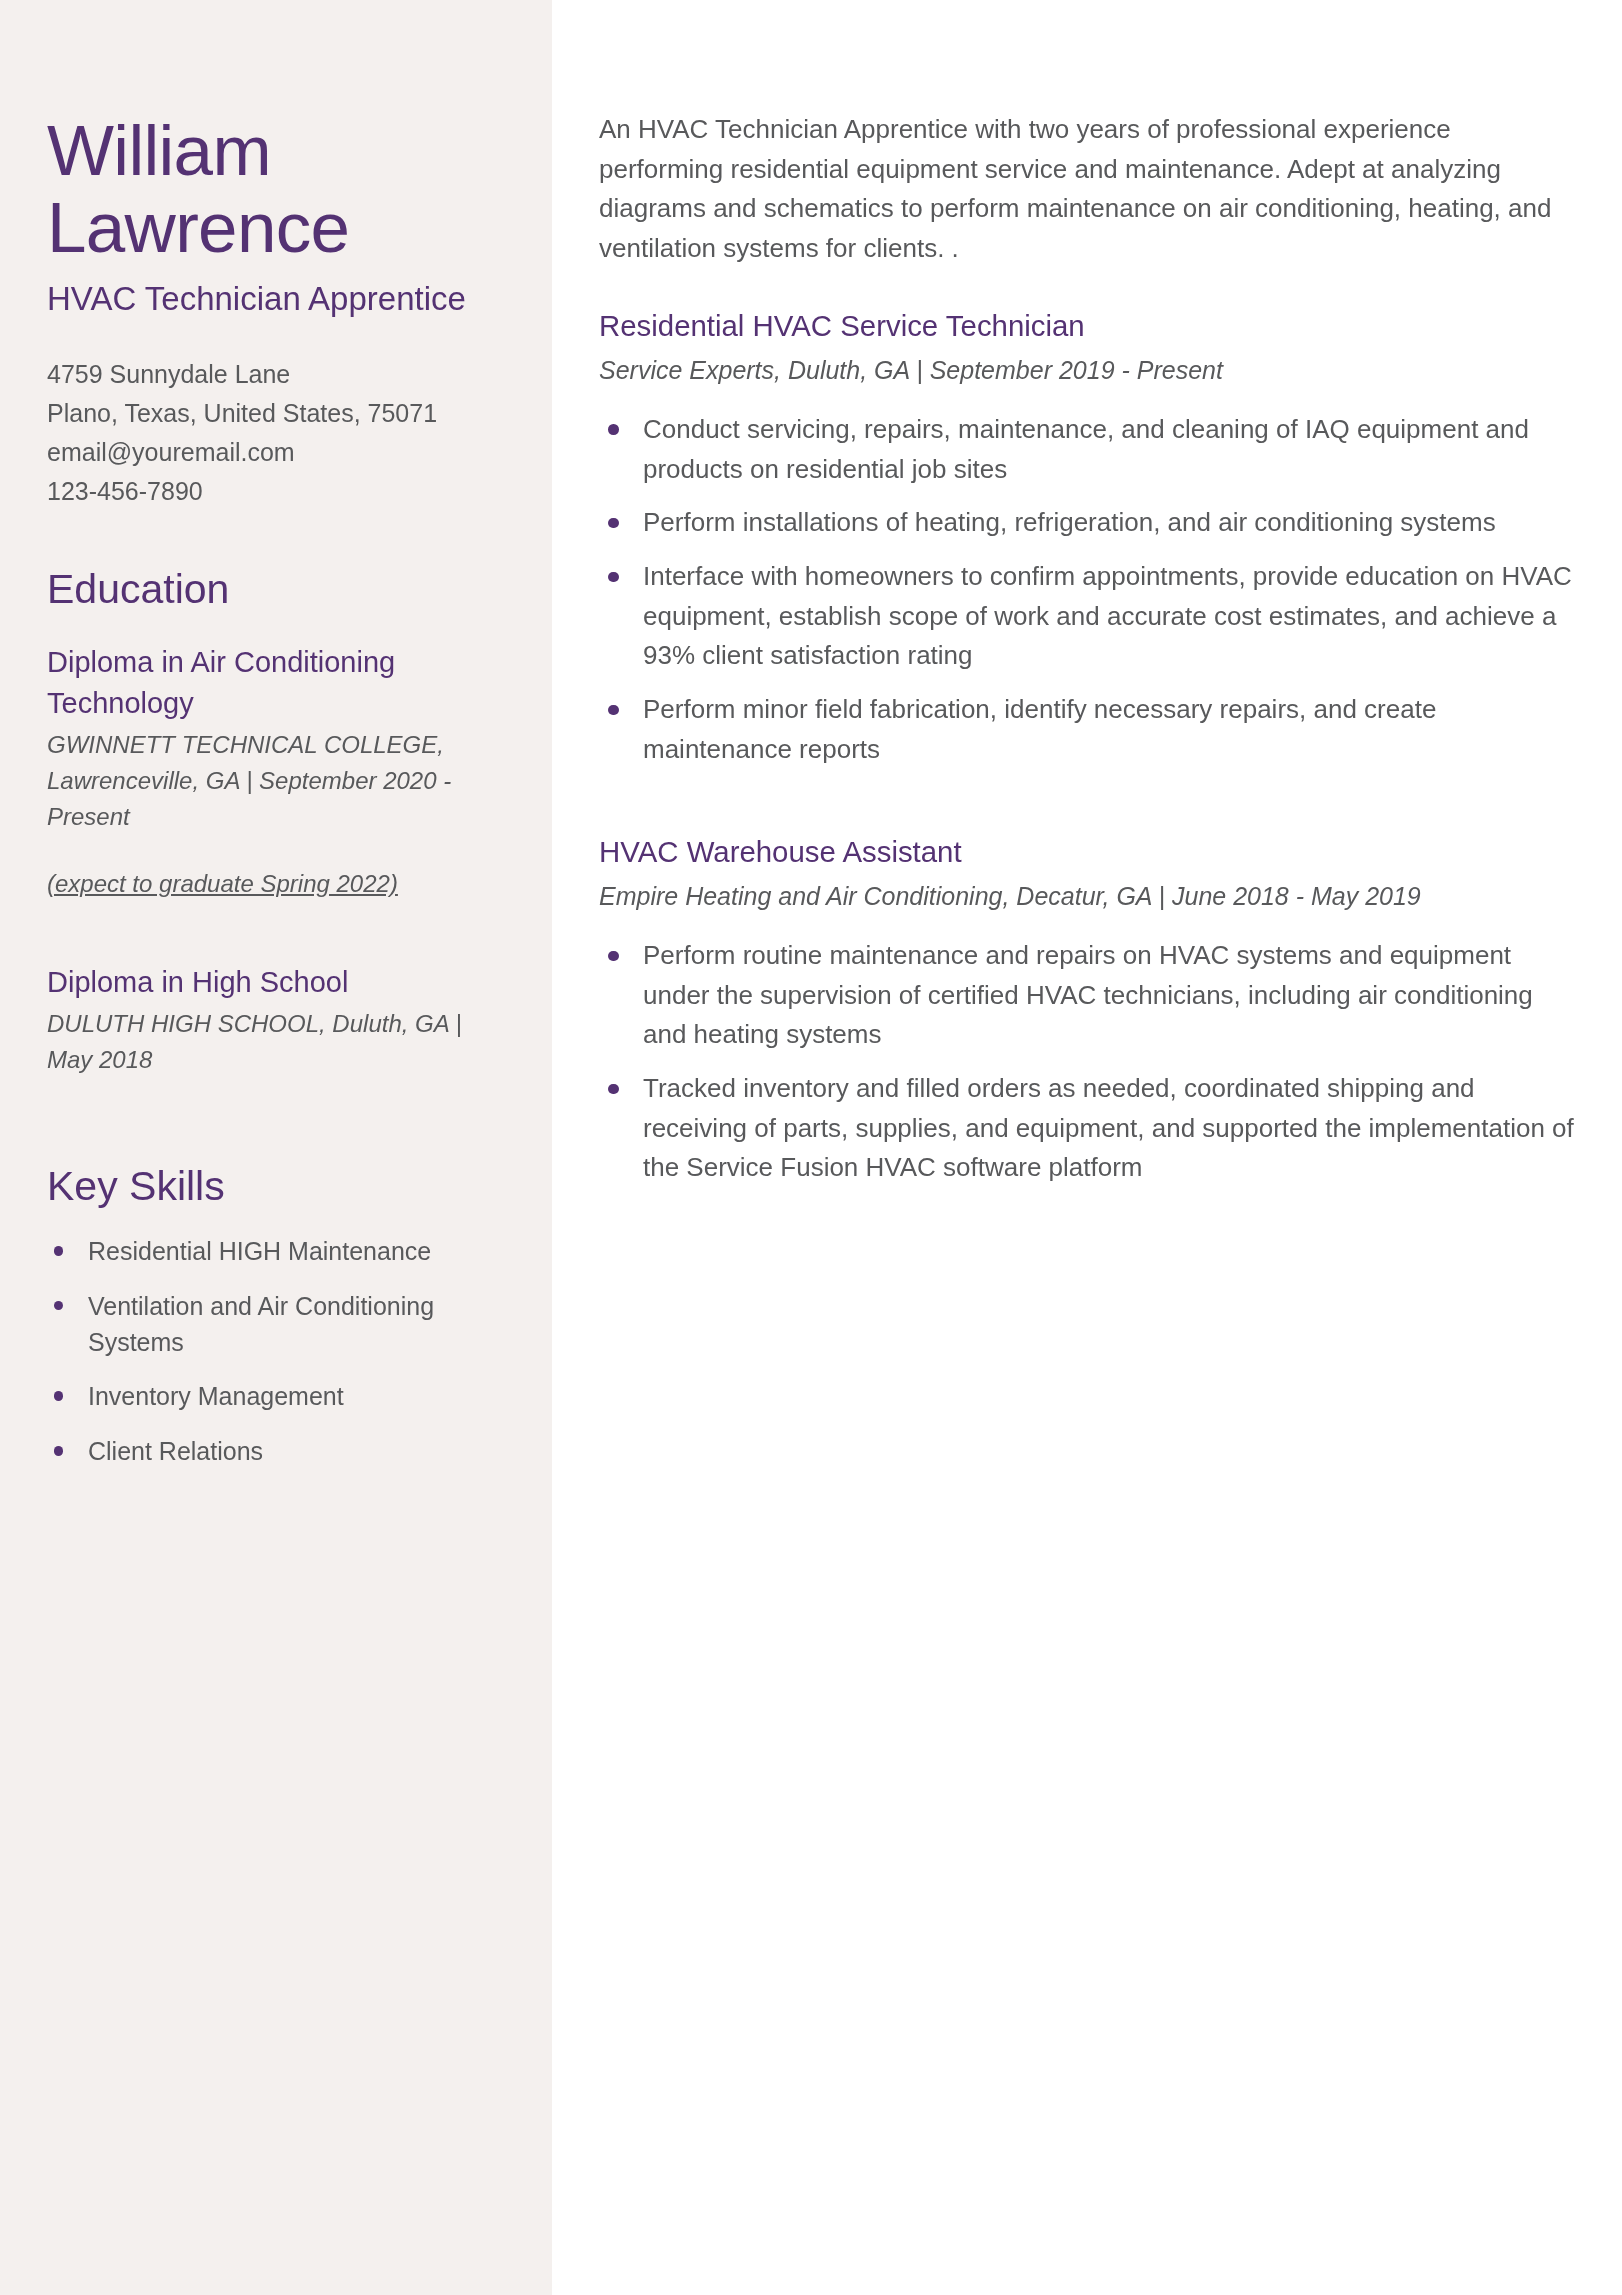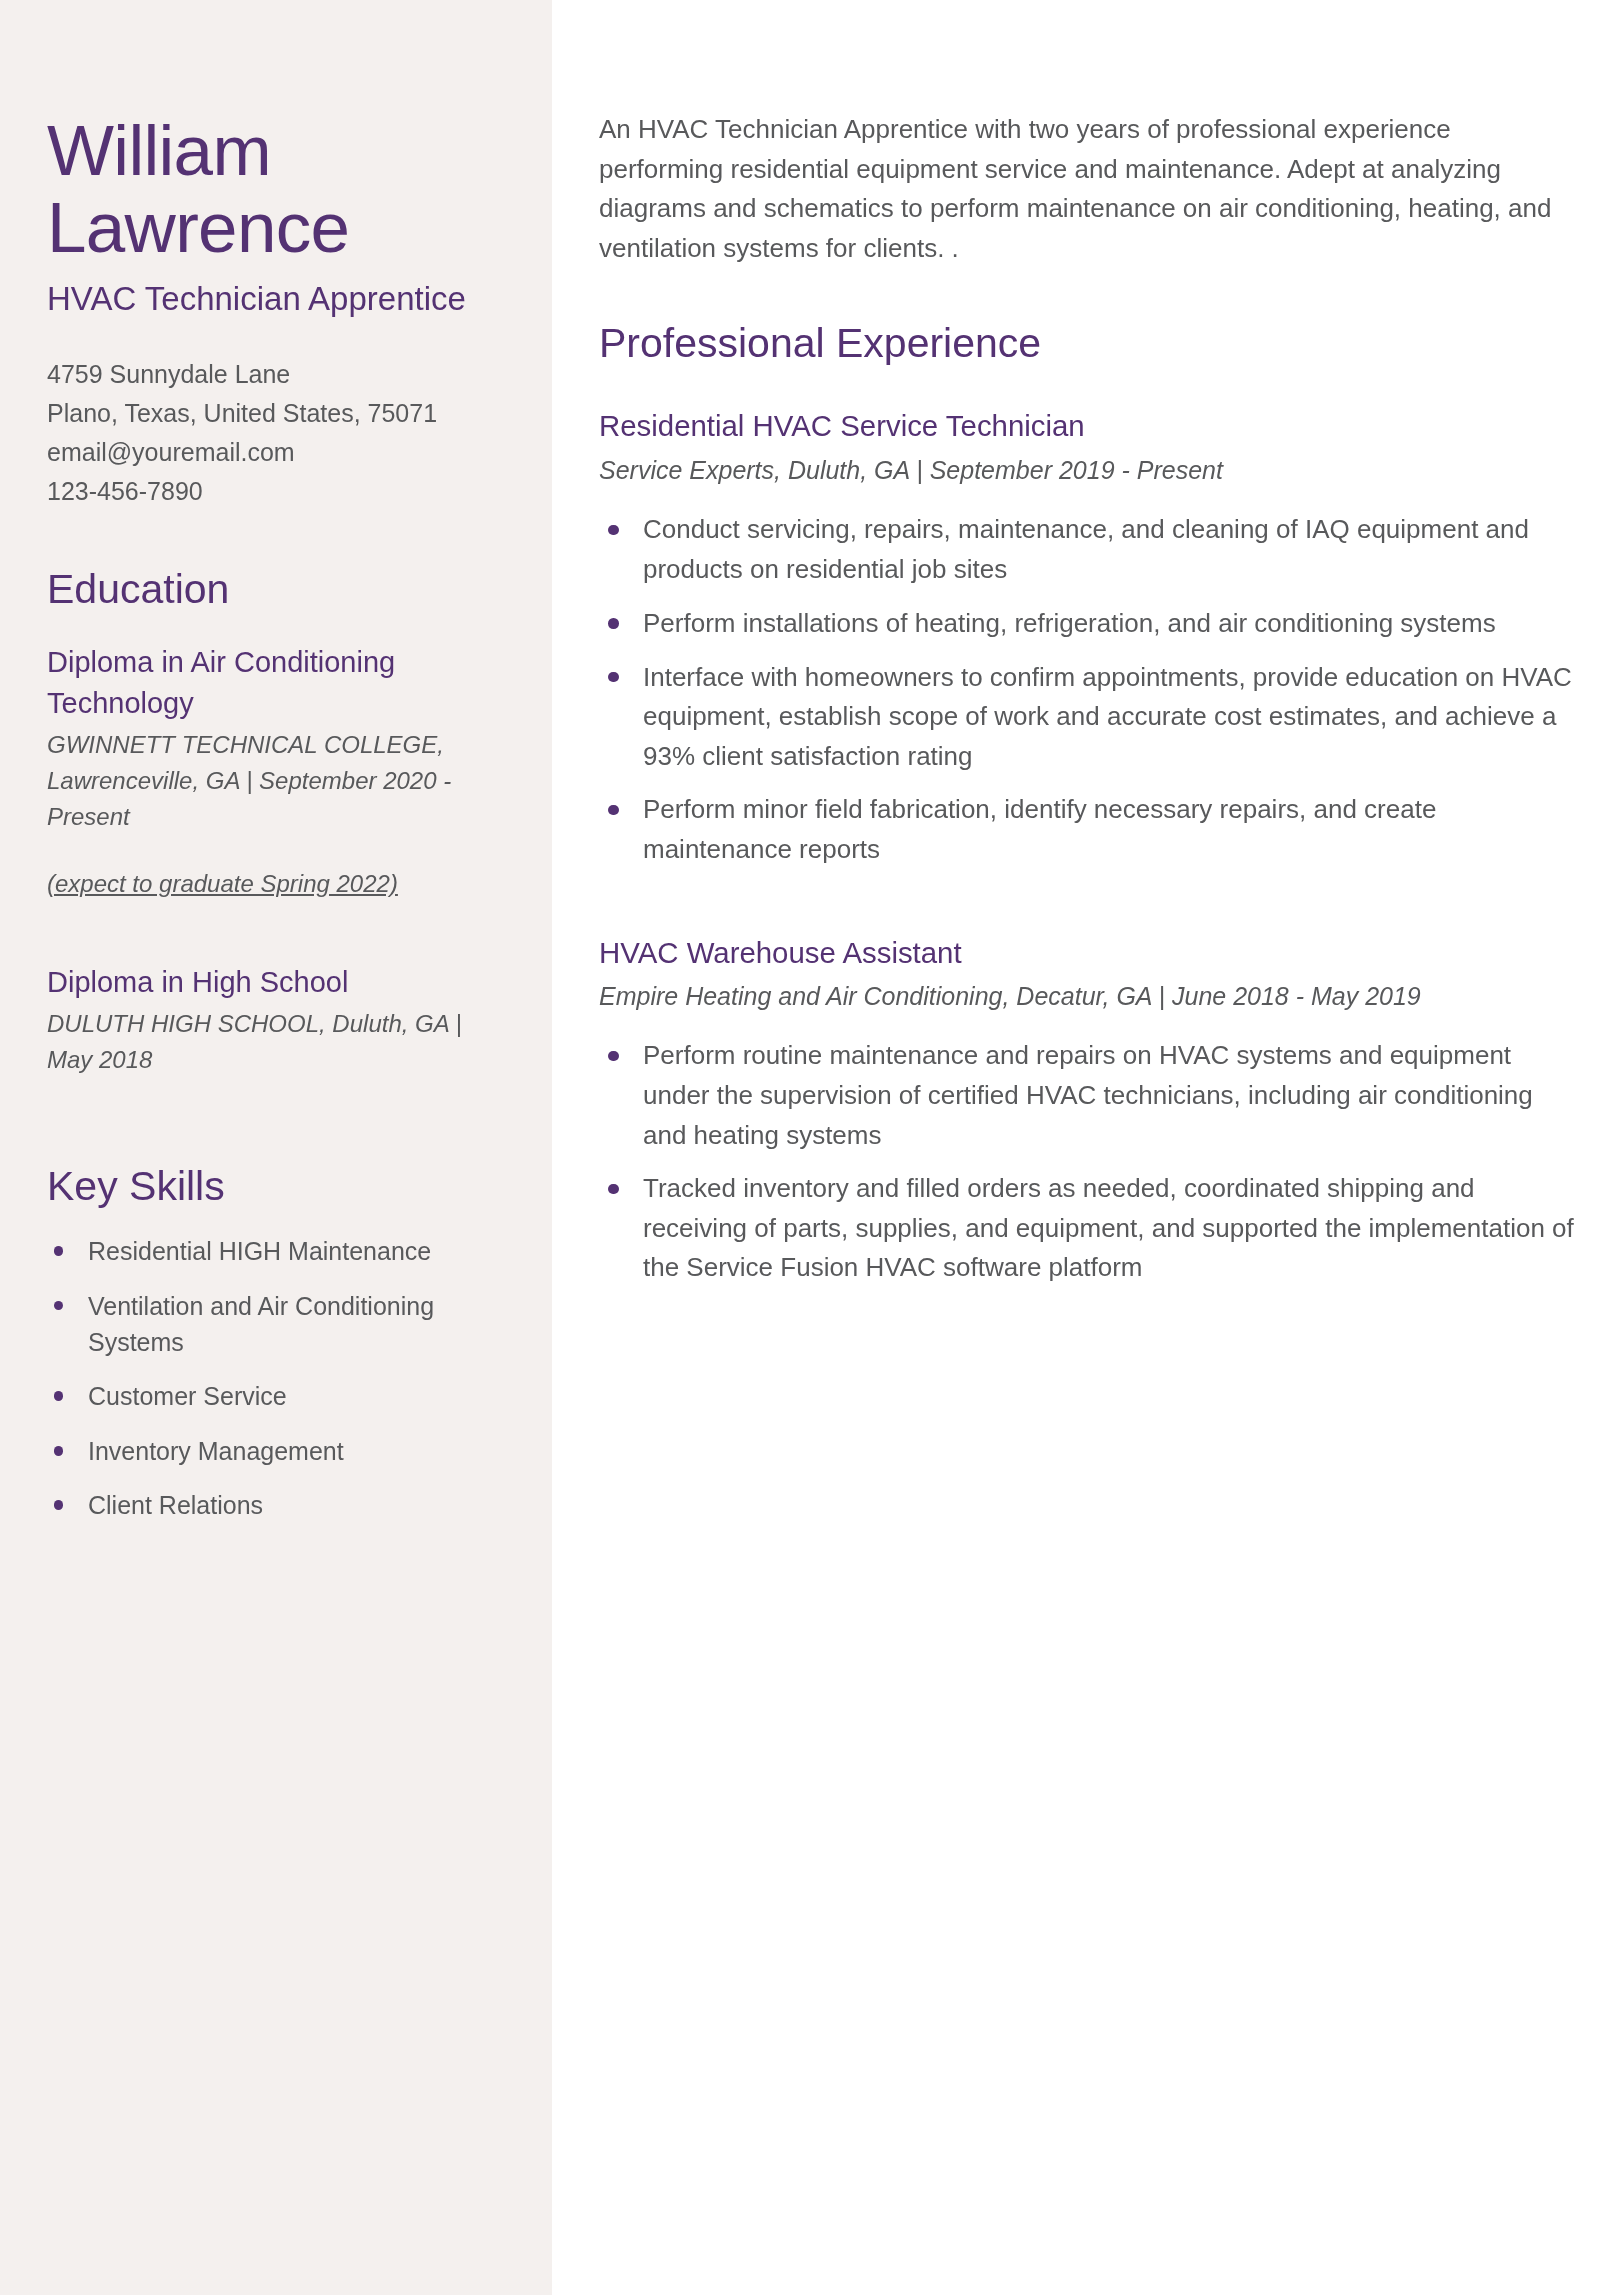--- a/index.html
+++ b/index.html
@@ -209,33 +209,31 @@
         <p class="edu-degree">Diploma in High School</p>
         <p class="edu-meta">DULUTH HIGH SCHOOL, Duluth, GA | May 2018</p>
       </div>
     </div>
 
     <div class="skills-heading-wrap">
       <h2 class="side-heading">Key Skills</h2>
       <ul class="skills-list">
         <li class="skill-item"><span class="bullet"></span><span>Residential HIGH Maintenance</span></li>
         <li class="skill-item"><span class="bullet"></span><span>Ventilation and Air Conditioning Systems</span></li>
-        <li class="skill-item"><span class="bullet"></span><span>Customer Service</span></li>
         <li class="skill-item"><span class="bullet"></span><span>Inventory Management</span></li>
         <li class="skill-item"><span class="bullet"></span><span>Client Relations</span></li>
       </ul>
     </div>
 
   </aside>
 
   <main class="main">
 
     <p class="summary">An HVAC Technician Apprentice with two years of professional   experience performing residential equipment service and maintenance.   Adept at analyzing diagrams and schematics to perform maintenance on air   conditioning, heating, and ventilation systems for clients. .</p>
 
-    <h2 class="main-heading">Professional Experience</h2>
 
     <div class="exp-entry">
       <h3 class="exp-title">Residential HVAC Service Technician</h3>
       <p class="exp-meta">Service Experts, Duluth, GA | September 2019 - Present</p>
       <ul class="exp-list">
         <li class="exp-item"><span class="bullet"></span><span>Conduct servicing, repairs, maintenance, and cleaning of IAQ equipment and products on residential job sites</span></li>
         <li class="exp-item"><span class="bullet"></span><span>Perform installations of heating, refrigeration, and air conditioning systems</span></li>
         <li class="exp-item"><span class="bullet"></span><span>Interface with homeowners to confirm appointments, provide education   on HVAC equipment, establish scope of work and accurate cost estimates,   and achieve a 93% client satisfaction rating</span></li>
         <li class="exp-item"><span class="bullet"></span><span>Perform minor field fabrication, identify necessary repairs, and create maintenance reports</span></li>
       </ul>

